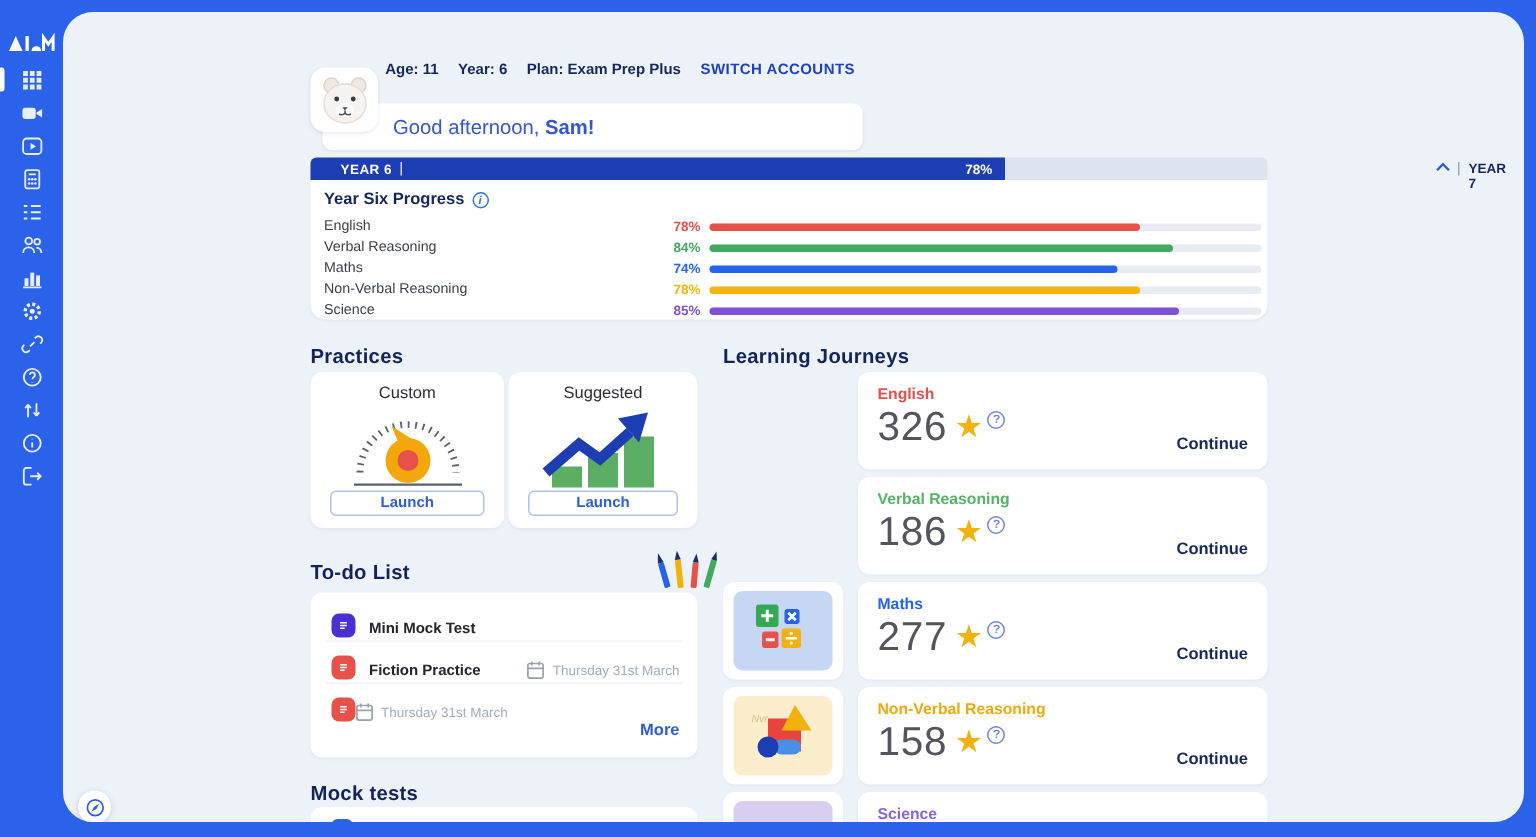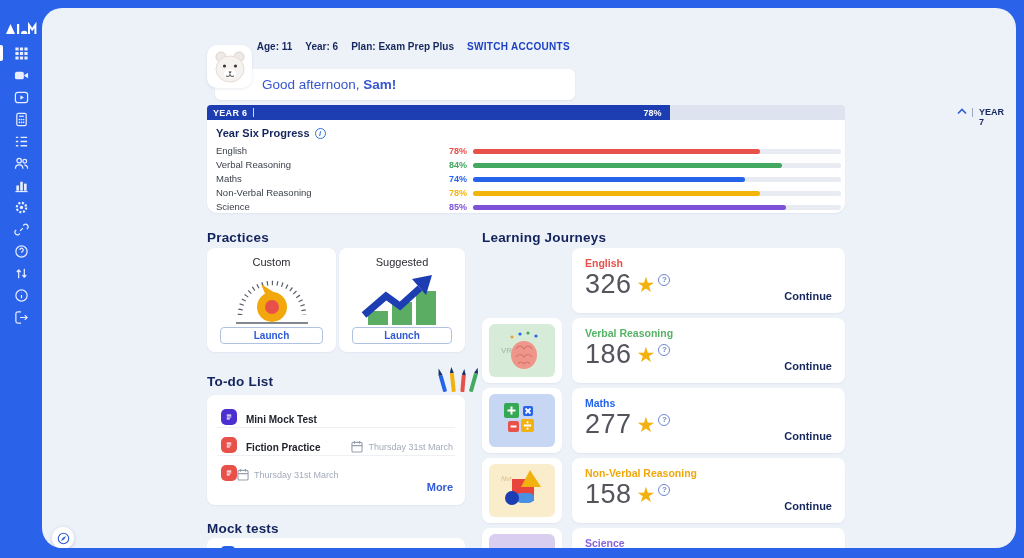--- a/index.html
+++ b/index.html
@@ -23,21 +23,21 @@
   .switch { font-size:10px; font-weight:800; color:#1D41C4; letter-spacing:.3px; cursor:pointer; }
 
   .greet-bar { position:absolute; left:173px; top:49px; width:360px; height:31px; background:#fff; border-radius:6px; box-shadow:0 1px 2px rgba(30,50,120,.07); display:flex; align-items:center; padding-left:47px;margin-top:12px; }
   .greet-text { font-size:13.5px; color:#3556CE; }
   .greet-text b { font-weight:800; }
   .avatar-card { position:absolute; left:165px; top:37px; width:45px; height:43px; background:#fff; border-radius:10px; box-shadow:0 1px 3px rgba(30,50,120,.1); display:flex; align-items:center; justify-content:center; }
 
   
   .banner { position:absolute; left:165px; top:97px; width:638px; height:15px; background:#DDE4EF; border-radius:4px 4px 0 0; }
   .banner-fill { position:absolute; left:0; top:0; height:15px; background:#1D3DB2; border-radius:4px 0 0 0; display:flex; align-items:center; }
-  .banner-fill .yr { color:#fff; font-size:9px; font-weight:800; margin-left:6px; letter-spacing:.3px; }
+  .banner-fill .yr { color:#fff; font-size:9px; font-weight:800; margin-left:20px; letter-spacing:.3px; }
   .banner-fill .tick { width:1px; height:9px; background:rgba(255,255,255,.8); margin-left:6px; }
   .banner-fill .pct { position:absolute; right:8px; color:#fff; font-size:9px; font-weight:800; }
   .banner .chev { position:absolute; left:750px; top:3px; cursor:pointer; }
   .banner .vline { position:absolute; left:765px; top:3px; width:1px; height:9px; background:#9AA7C4; }
   .banner .yr7 { position:absolute; left:772px; top:2px; font-size:9px; font-weight:800; color:#16275E; cursor:pointer; }
 
   
   .prog-card { position:absolute; left:165px; top:112px; width:638px; height:93px; background:#fff; border-radius:0 0 10px 10px; box-shadow:0 1px 2px rgba(30,50,120,.06); }
   .prog-title { position:absolute; left:9px; top:7px; font-size:11px; font-weight:800; color:#14255C; display:flex; align-items:center; gap:5px; }
   .i-badge { display:inline-flex; width:11px; height:11px; border:1px solid #2F6FE4; border-radius:50%; color:#2F6FE4; font-size:7.5px; font-weight:700; align-items:center; justify-content:center; font-style:italic; }
@@ -355,33 +355,20 @@
   <div class="jr-card" style="top:240px">
     <div class="jr-title" style="color: rgb(232, 80, 74);">English</div>
     <div class="jr-score">
       <span class="jr-num">326</span>
       <span class="jr-star">★</span>
       <span class="jr-q">?</span>
     </div>
     <div class="jr-continue">Continue</div>
   </div>
 
-  <div class="jr-tile-card" style="top:310px">
-    <div class="jr-tile" style="background: rgb(215, 236, 216);">
-      <svg width="66" height="53" viewBox="0 0 66 53">
-          <text x="12" y="29" fill="#9FB6A0" font-size="8">VR</text>
-          <ellipse cx="35" cy="31" rx="13" ry="14" fill="#F0958A"></ellipse>
-          <path d="M27 25q4-6 8 0q4-6 8 0M27 33q4-5 8 0q4-5 8 0M29 40q3-4 6 0q3-4 6 0" stroke="#D4756B" fill="none" stroke-width="1.2"></path>
-          <circle cx="23" cy="13" r="1.6" fill="#E8A23C"></circle>
-          <circle cx="31" cy="10" r="1.6" fill="#2563EB"></circle>
-          <circle cx="39" cy="9" r="1.6" fill="#43A860"></circle>
-          <circle cx="47" cy="12" r="1.6" fill="#2563EB"></circle>
-        </svg>
-    </div>
-  </div>
   <div class="jr-card" style="top:310px">
     <div class="jr-title" style="color: rgb(85, 179, 102);">Verbal Reasoning</div>
     <div class="jr-score">
       <span class="jr-num">186</span>
       <span class="jr-star">★</span>
       <span class="jr-q">?</span>
     </div>
     <div class="jr-continue">Continue</div>
   </div>
 

